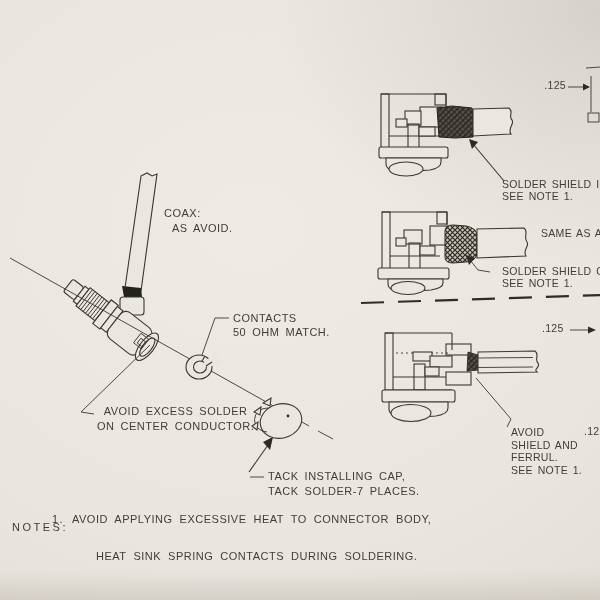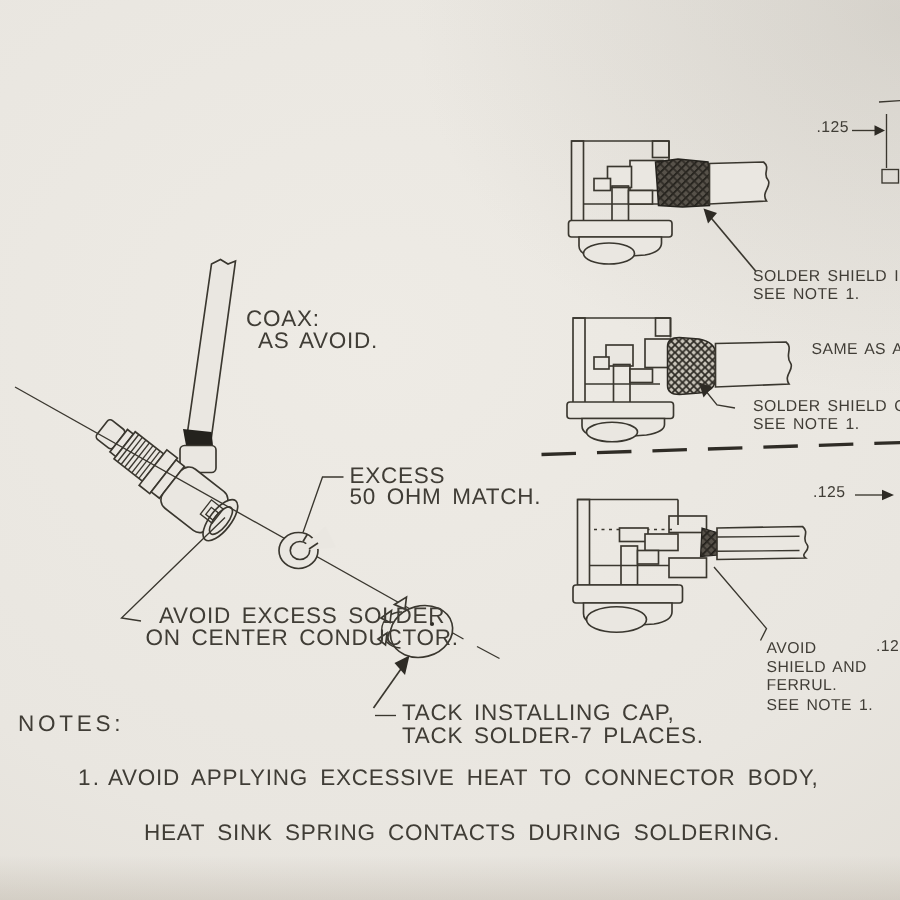--- a/index.html
+++ b/index.html
@@ -10,21 +10,21 @@
       radial-gradient(90% 70% at 100% 2%, rgba(160,155,145,.25), rgba(160,155,145,0) 60%),
       radial-gradient(120% 100% at 42% 38%, #eeebe5 0%, #e9e6e0 55%, #dedad2 100%);
     font-family:"Liberation Sans", sans-serif;
   }
   svg{position:absolute;left:0;top:0;}
   .ln{stroke:#3a372f;stroke-width:1.1;fill:none;}
   .thin{stroke:#3a372f;stroke-width:.9;fill:none;}
   .fp{fill:#eae7e1;stroke:#3a372f;stroke-width:1.1;}
   .dark{fill:#24221d;stroke:none;}
   .ah{fill:#2e2b25;stroke:none;}
-  .lbl{position:absolute;font-size:15px;letter-spacing:.5px;word-spacing:2.5px;
+  .lbl{position:absolute;font-size:11px;letter-spacing:.5px;word-spacing:2.5px;
        color:#403d36;white-space:nowrap;line-height:14.5px;}
   .lbl.rt{font-size:10.5px;letter-spacing:.3px;word-spacing:1.5px;line-height:11.5px;}
   .indent{padding-left:8px;}
 </style>
 </head>
 <body>
 
 <div id="page">
 
   <svg width="600" height="600" viewBox="0 0 600 600">
@@ -190,35 +190,35 @@
       </g>
     </g>
   </svg>
 
   <div class="lbl" style="left:164px;top:206px;">
     <div>COAX:</div>
     <div class="indent">AS AVOID.</div>
   </div>
 
   <div class="lbl" style="left:233px;top:311px;line-height:14px;">
-    <div>EXCESS</div>
+    <div>CONTACTS</div>
     <div>50 OHM MATCH.</div>
   </div>
 
   <div class="lbl" style="left:97px;top:404px;text-align:center;">
     <div>AVOID EXCESS SOLDER</div>
     <div>ON CENTER CONDUCTOR.</div>
   </div>
 
   <div class="lbl" style="left:268px;top:469px;">
     <div>TACK INSTALLING CAP,</div>
     <div>TACK SOLDER-7 PLACES.</div>
   </div>
 
-  <div class="lbl" style="left:12px;top:476px;letter-spacing:2.5px;">NOTES:</div>
+  <div class="lbl" style="left:12px;top:520px;letter-spacing:2.5px;">NOTES:</div>
   <div class="lbl" style="left:52px;top:512px;letter-spacing:1.5px;">1.</div>
   <div class="lbl" style="left:72px;top:512px;word-spacing:3.5px;">AVOID APPLYING EXCESSIVE HEAT TO CONNECTOR BODY,</div>
   <div class="lbl" style="left:72px;top:549px;word-spacing:3.5px;margin-left:24px;">HEAT SINK SPRING CONTACTS DURING SOLDERING.</div>
 
   <div class="lbl rt" style="left:536px;top:80px;width:30px;text-align:right;">.125</div>
 
   <div class="lbl rt" style="left:502px;top:179px;">
     <div>SOLDER SHIELD IN</div>
     <div>SEE NOTE 1.</div>
   </div>

